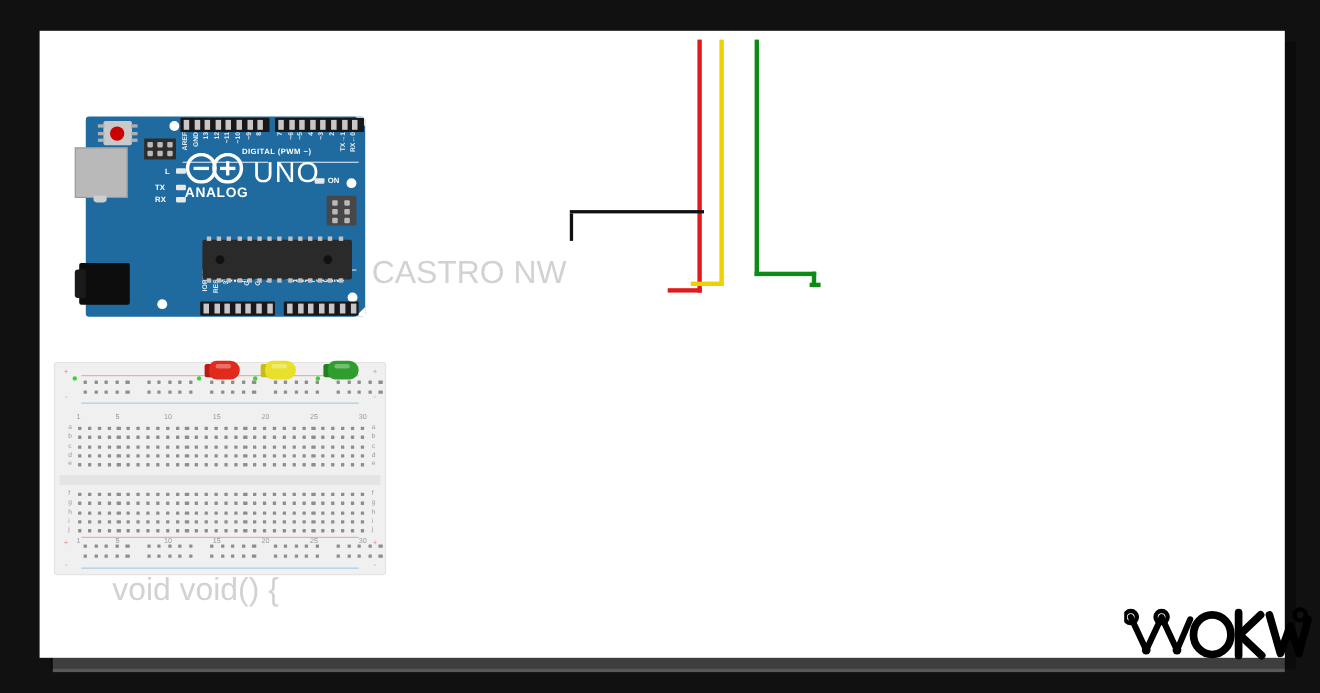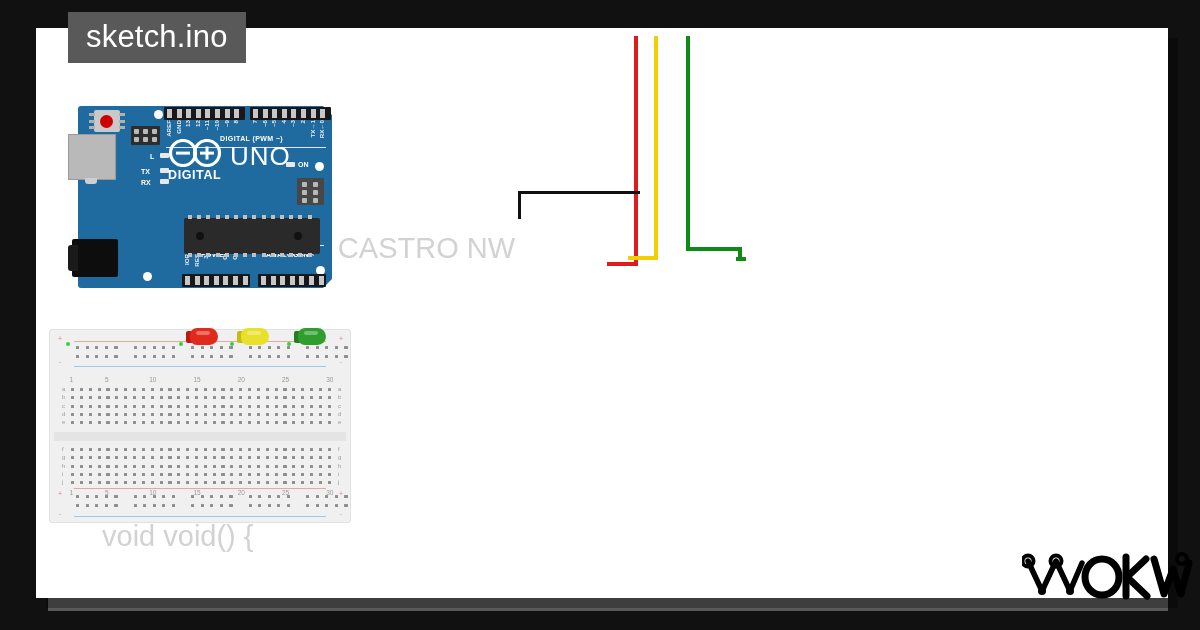--- a/index.html
+++ b/index.html
@@ -509,21 +509,21 @@
       <div class="led-lbl" style="left:220px; top:55px;">ON</div>
 
       <svg class="infinity" viewBox="0 0 60 28">
         <circle cx="17" cy="14" r="12.5" fill="none" stroke="#ffffff" stroke-width="3.2"></circle>
         <circle cx="41" cy="14" r="12.5" fill="none" stroke="#ffffff" stroke-width="3.2"></circle>
         <rect x="10" y="12.6" width="14" height="3" fill="#ffffff"></rect>
         <rect x="34" y="12.6" width="14" height="3" fill="#ffffff"></rect>
         <rect x="39.5" y="7.5" width="3" height="13" fill="#ffffff"></rect>
       </svg>
       <div class="uno-text">UNO</div>
-      <div class="arduino-text">DIGITAL</div>
+      <div class="arduino-text">ANALOG</div>
 
       <div class="mcu">
         <div class="mcu-pins-t" id="mcuT">
             <i style="left: 0px;"></i>
             <i style="left: 9.2px;"></i>
             <i style="left: 18.4px;"></i>
             <i style="left: 27.6px;"></i>
             <i style="left: 36.8px;"></i>
             <i style="left: 46px;"></i>
             <i style="left: 55.2px;"></i>
@@ -1064,17 +1064,14 @@
       <g fill="none" stroke="#000" stroke-width="7" stroke-linecap="round" stroke-linejoin="round">
         <path d="M104 10 L104 49"></path>
         <path d="M124 12 L105 30 L125 49"></path>
         <path d="M132 12 L142 47 L151 22 L159 47 L167 16"></path>
       </g>
       <circle cx="160" cy="12" r="5" fill="none" stroke="#000" stroke-width="4"></circle>
     </svg>
 
   </div>
 
-  <div class="file-tab">
-    <span>sketch.ino</span>
-  </div>
 
 </div>
 
 </body></html>

